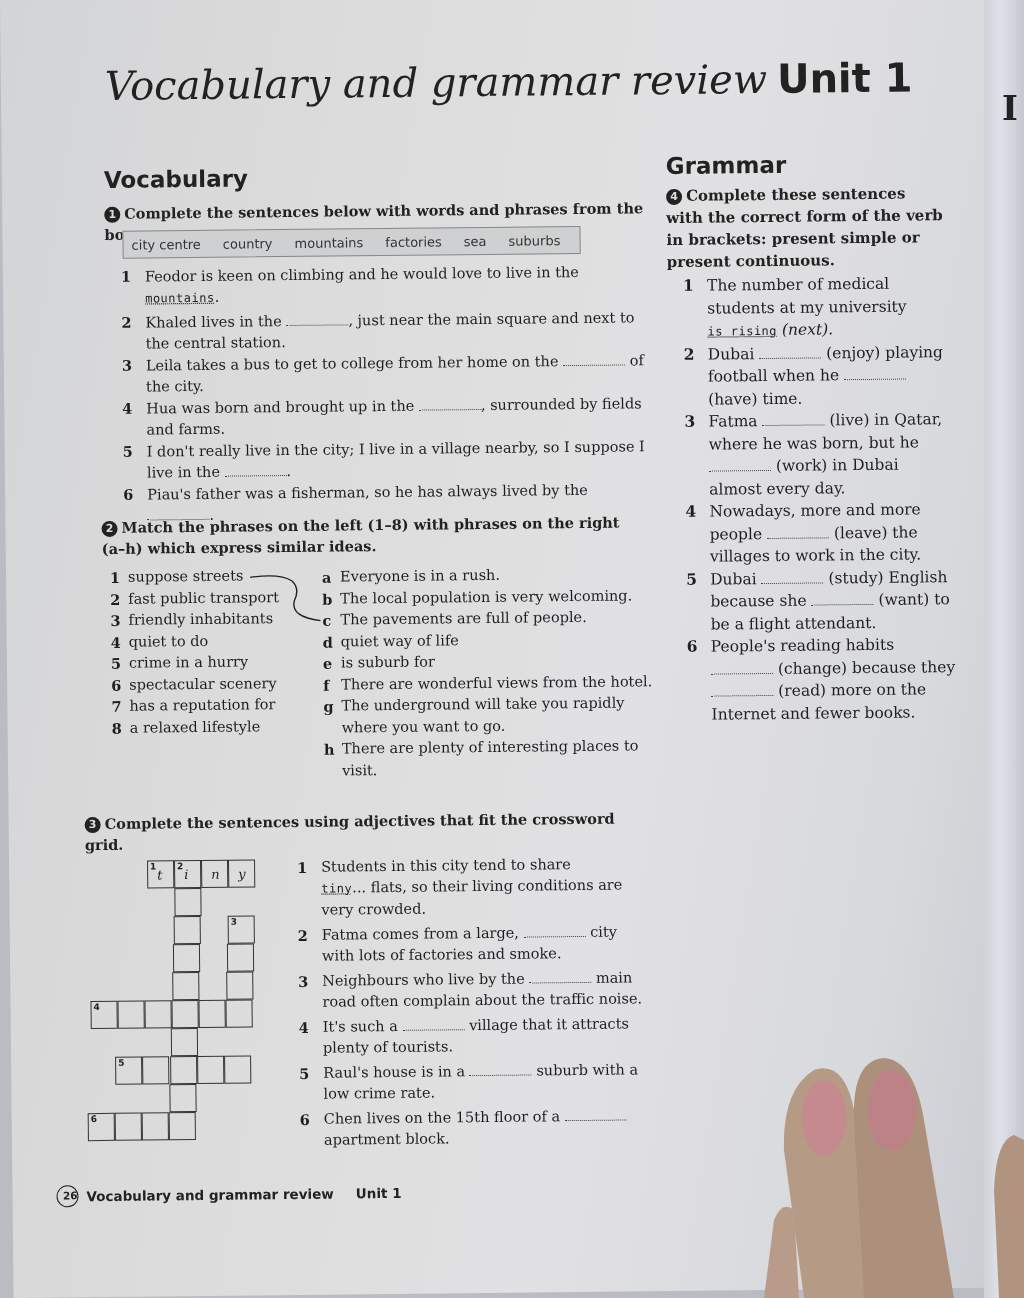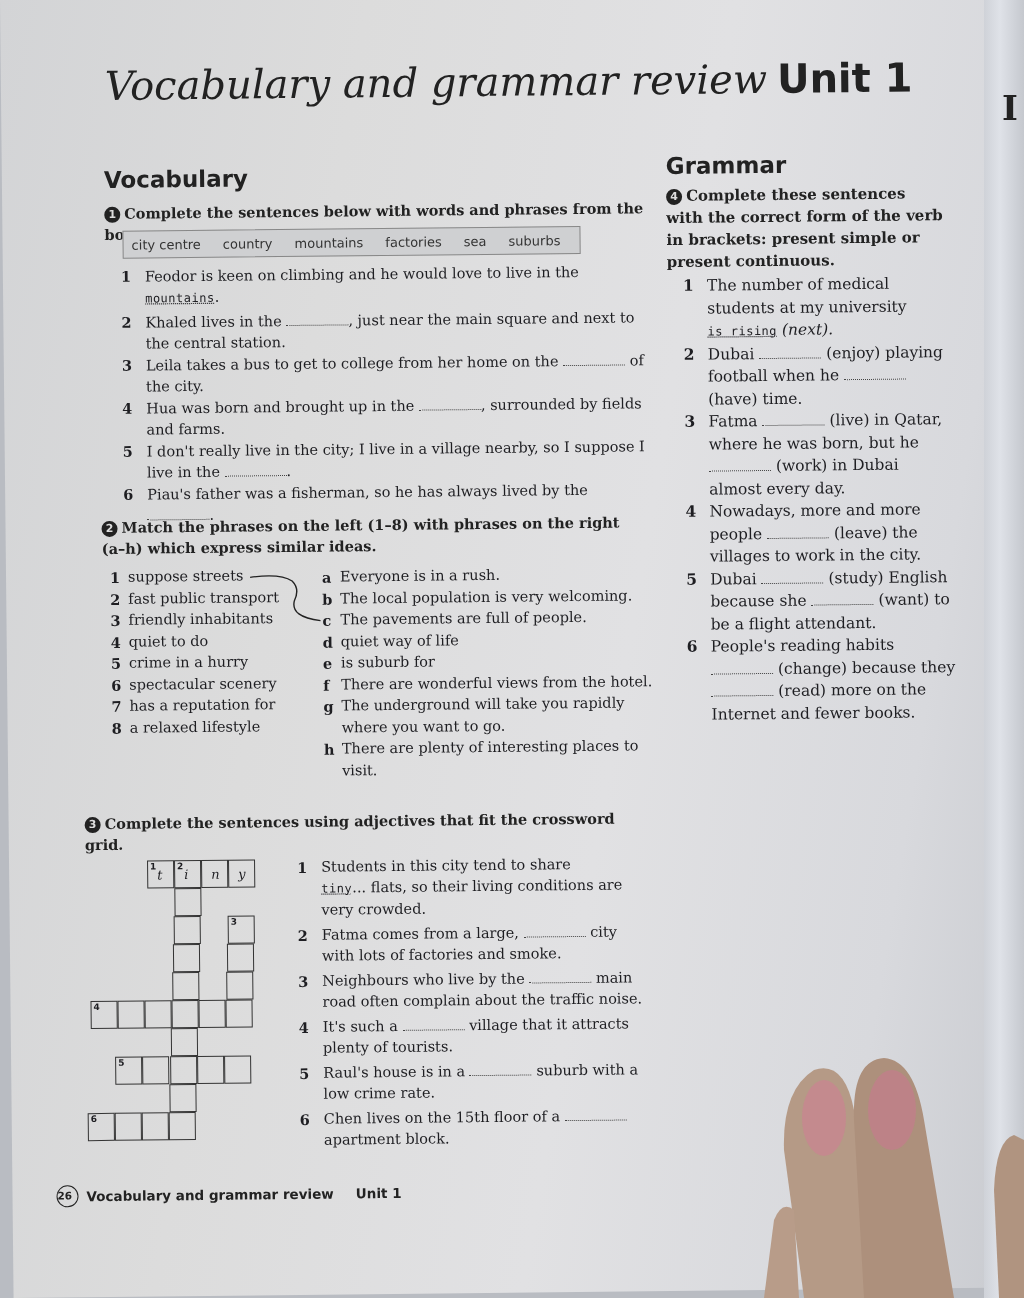--- a/index.html
+++ b/index.html
@@ -74,21 +74,21 @@
 
     .ex3 { position: absolute; left: 288px; top: 860px; width: 345px; font-size: 14.5px; line-height: 21px; }
     .ex3 .item { display: flex; margin-bottom: 4px; }
     .ex3 .n { width: 24px; flex: none; font-weight: bold; }
 
     .ex4 { position: absolute; left: 680px; top: 282px; width: 270px; font-size: 15.5px; line-height: 22.5px; }
     .ex4 .item { display: flex; }
     .ex4 .n { width: 24px; flex: none; font-weight: bold; }
 
     .footer { position: absolute; left: 44px; top: 1186px; display: flex; align-items: center; gap: 8px; font-family: "DejaVu Sans", sans-serif; font-weight: bold; font-size: 13.5px; color: #222; }
-    .page-num { width: 22px; height: 22px; border: 1.5px solid #222; border-radius: 50%; font-size: 10.5px; text-align: left; line-height: 19px; }
+    .page-num { width: 22px; height: 22px; border: 1.5px solid #222; border-radius: 50%; font-size: 10.5px; text-align: right; line-height: 19px; }
     .footer .unit { margin-left: 14px; }
 
     .fingers { position: absolute; right: 0; top: 1030px; width: 280px; height: 268px; }
   </style>
 </head>
 <body>
 
 <div class="page">
 
   <div class="title">

